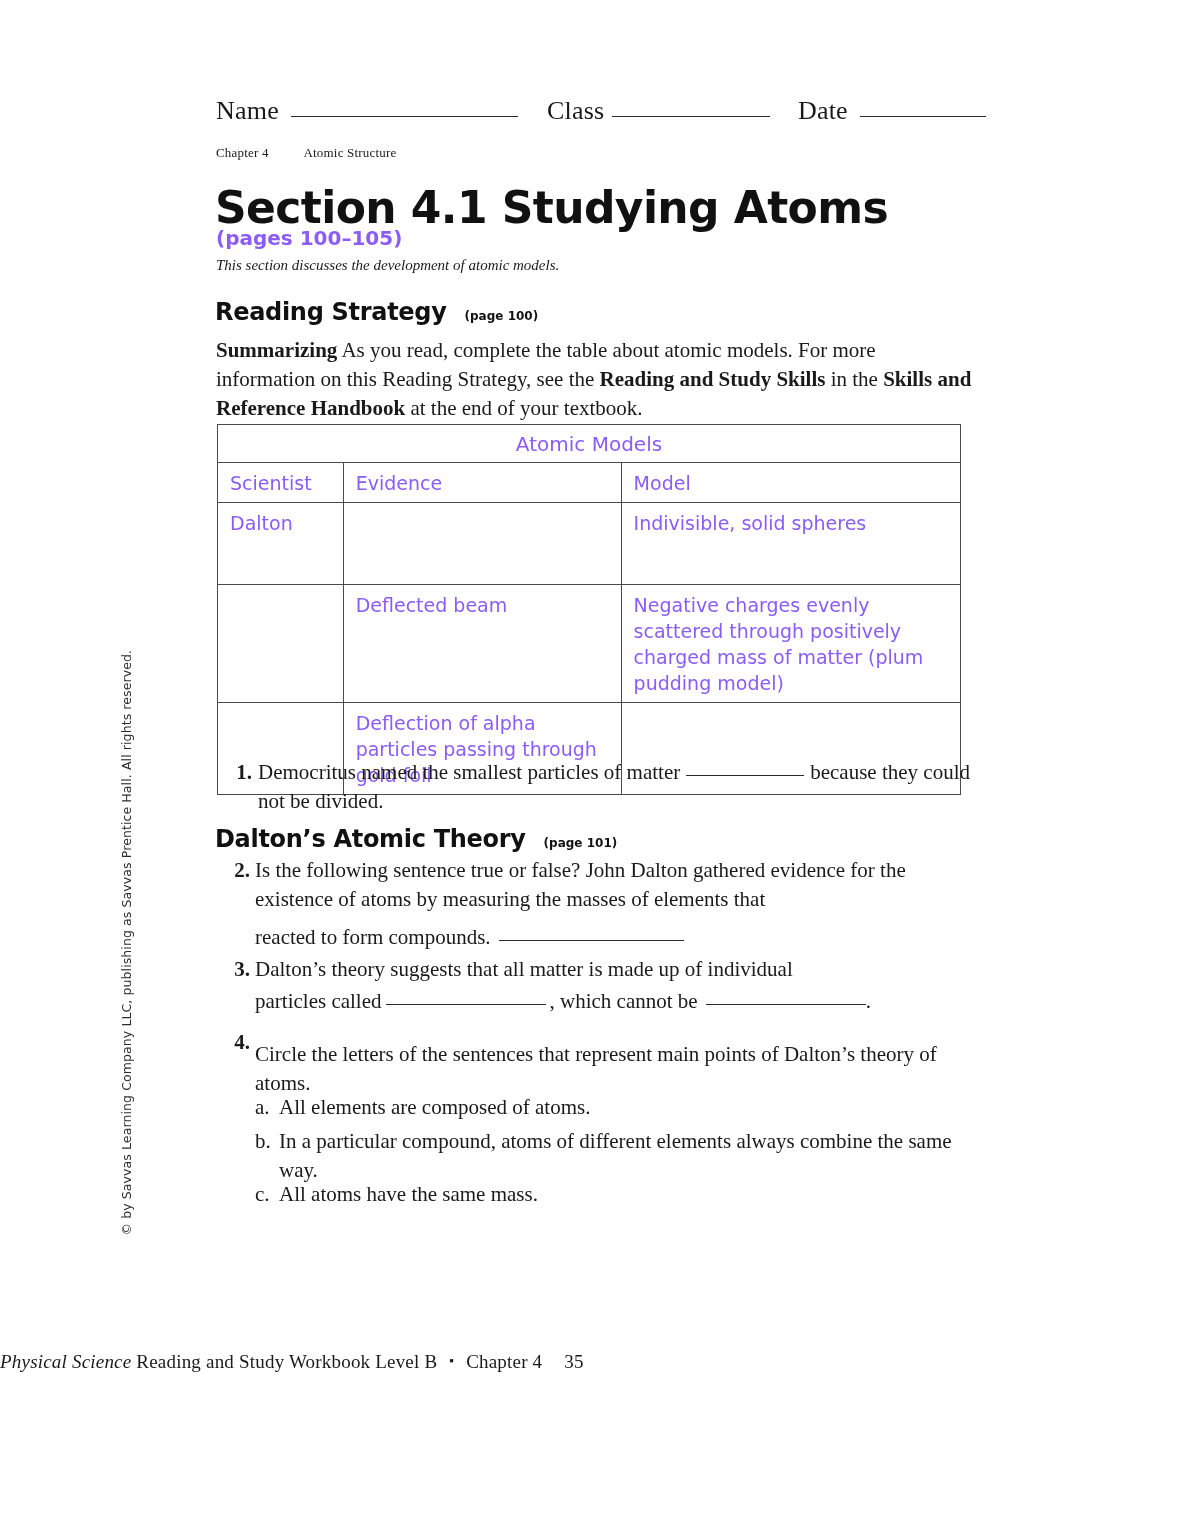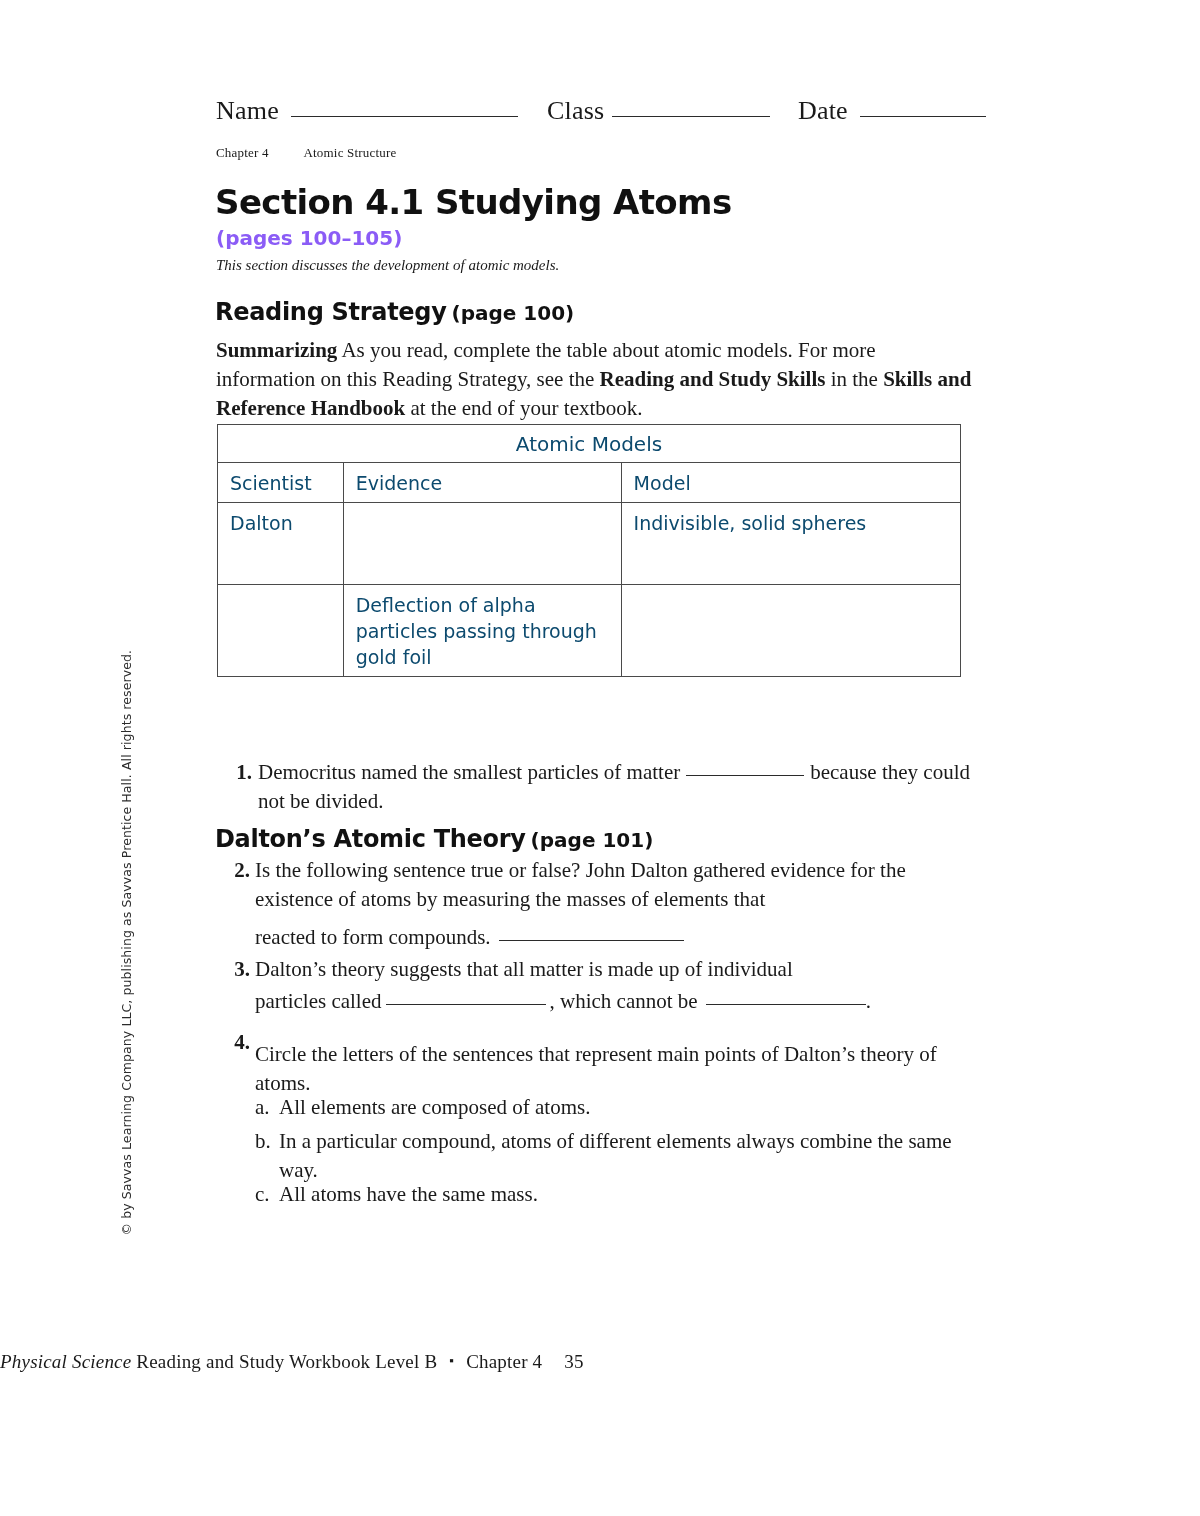--- a/index.html
+++ b/index.html
@@ -56,21 +56,21 @@
   }
   .chapline .chap-num { margin-right: 32px; }
 
   
   .sec-title {
     position: absolute;
     left: 215px;
     top: 182px;
     font-family: "DejaVu Sans", "Liberation Sans", sans-serif;
     font-weight: bold;
-    font-size: 34px;
+    font-size: 44px;
     letter-spacing: -0.6px;
     color: #111;
   }
   .sec-pages {
     position: absolute;
     left: 216px;
     top: 226px;
     font-family: "DejaVu Sans", "Liberation Sans", sans-serif;
     font-weight: bold;
     font-size: 20px;
@@ -89,23 +89,23 @@
   .head {
     position: absolute;
     font-family: "DejaVu Sans", "Liberation Sans", sans-serif;
     font-weight: bold;
     font-size: 24px;
     letter-spacing: -0.3px;
     color: #111;
     white-space: nowrap;
   }
   .head .pg {
-    font-size: 20px;
+    font-size: 12px;
     letter-spacing: 0;
-    margin-left: 5px;
+    margin-left: 18px;
   }
   #head-reading-strategy { left: 215px; top: 298px; }
   #head-greek { left: 215px; top: 724px; }
   #head-dalton { left: 215px; top: 825px; }
 
   
   .para {
     position: absolute;
     font-size: 21px;
     line-height: 29px;
@@ -119,21 +119,21 @@
 
   
   table.atomic {
     position: absolute;
     left: 217px;
     top: 424px;
     width: 744px;
     border-collapse: collapse;
     font-family: "DejaVu Sans", "Liberation Sans", sans-serif;
     font-size: 19px;
-    color: #0c4a6e;
+    color: #8b5cf6;
   }
   table.atomic td, table.atomic th {
     border: 1.4px solid #4a4a4a;
     padding: 7px 10px 6px 12px;
     vertical-align: top;
     text-align: left;
     font-weight: normal;
     line-height: 26px;
   }
   table.atomic th.caption {
@@ -273,20 +273,25 @@
     <tr class="hdr">
       <td class="col-sci">Scientist</td>
       <td class="col-ev">Evidence</td>
       <td class="col-mod">Model</td>
     </tr>
     <tr class="row-dalton">
       <td>Dalton</td>
       <td></td>
       <td>Indivisible, solid spheres</td>
     </tr>
+    <tr class="row-thomson">
+      <td></td>
+      <td>Deflected beam</td>
+      <td>Negative charges evenly scattered through positively charged mass of matter (plum pudding model)</td>
+    </tr>
     <tr class="row-ruther">
       <td></td>
       <td>Deflection of alpha particles passing through gold foil</td>
       <td></td>
     </tr>
   </tbody>
     </table>
 
 
   <div class="qitem" id="q1">

